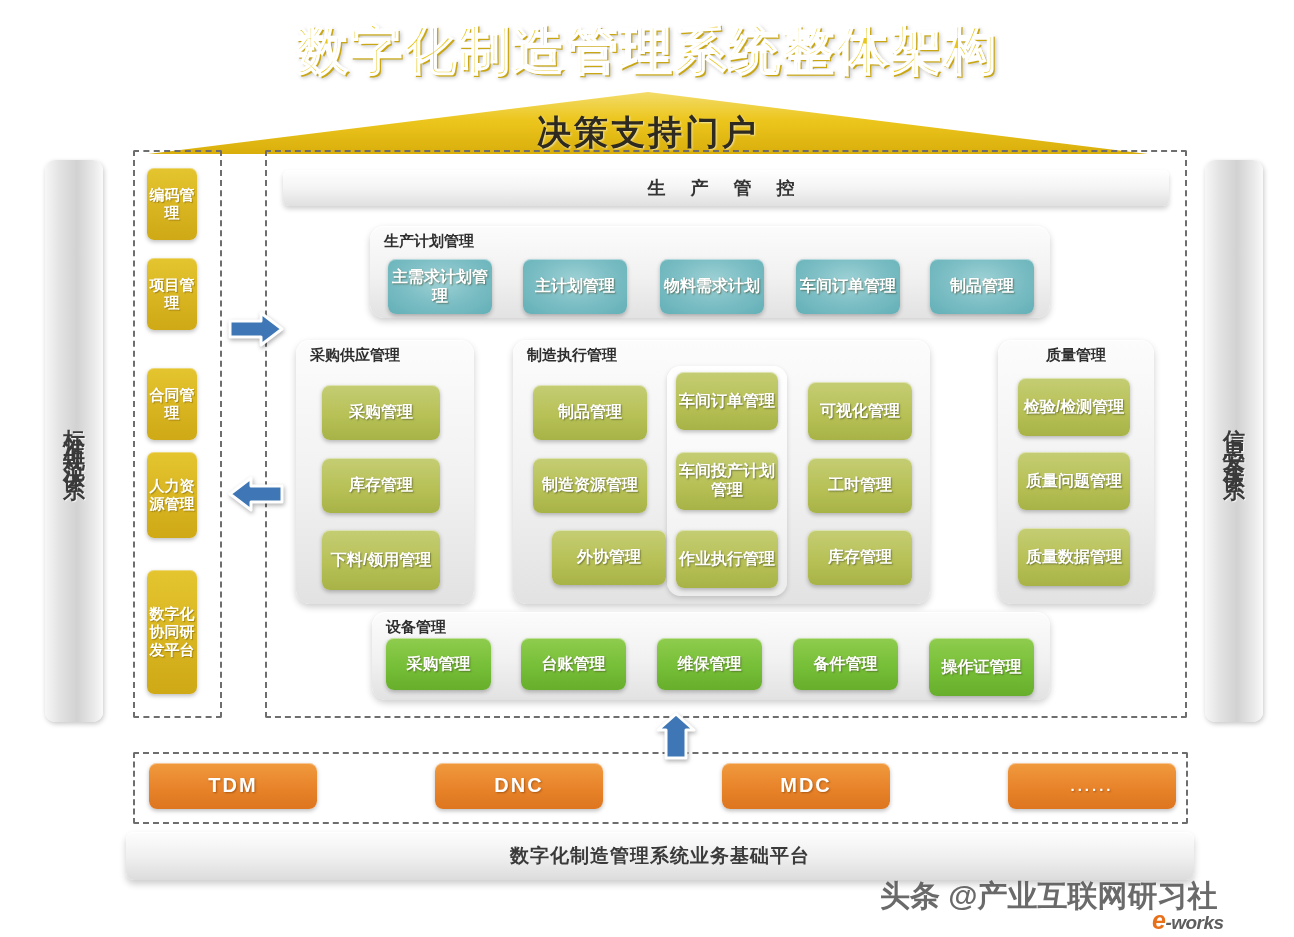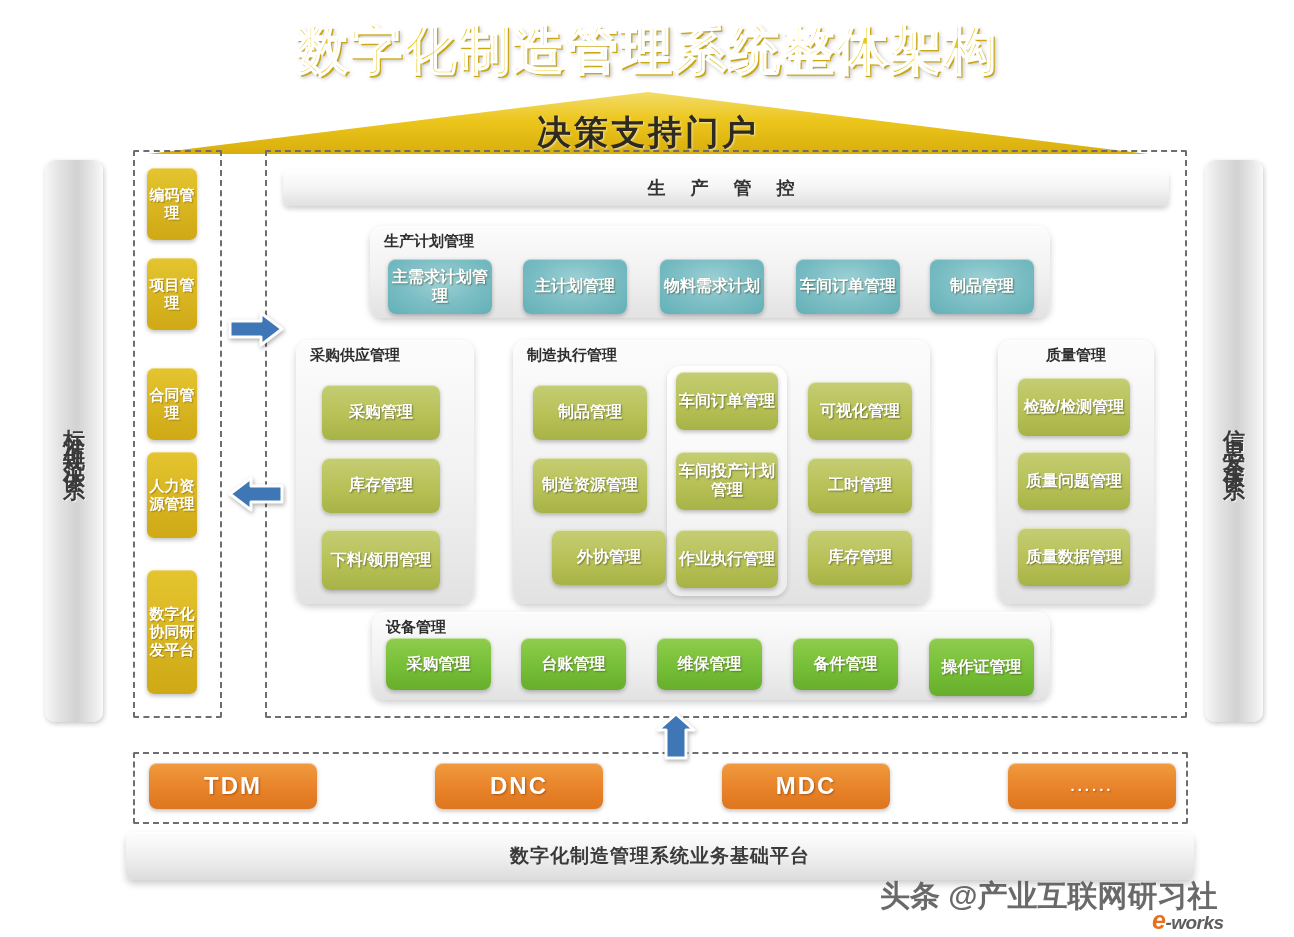--- a/index.html
+++ b/index.html
@@ -120,21 +120,21 @@
   .chip.olive {
     background: linear-gradient(180deg,#c5cd74 0%, #b7c156 55%, #a8b347 100%);
     font-size: 16px;
   }
   .chip.green {
     background: linear-gradient(180deg,#8fcc4e 0%, #76bf37 55%, #67ae2c 100%);
     font-size: 16px;
   }
   .chip.orange {
     background: linear-gradient(180deg,#f09a3e 0%, #e8832a 55%, #dd761f 100%);
-    font-size: 24px; letter-spacing: 2px;
+    font-size: 20px; letter-spacing: 2px;
     text-shadow: 1px 1px 2px rgba(130,60,0,.6);
   }
 
   
   #base {
     position: absolute; left: 126px; top: 832px; width: 1068px; height: 48px;
     background: linear-gradient(180deg,#fdfdfd 0%, #f0f0f0 50%, #dcdcdc 100%);
     border-radius: 8px;
     box-shadow: 0 4px 7px rgba(0,0,0,.20), inset 0 1px 0 #fff;
     display: flex; align-items: center; justify-content: center;

